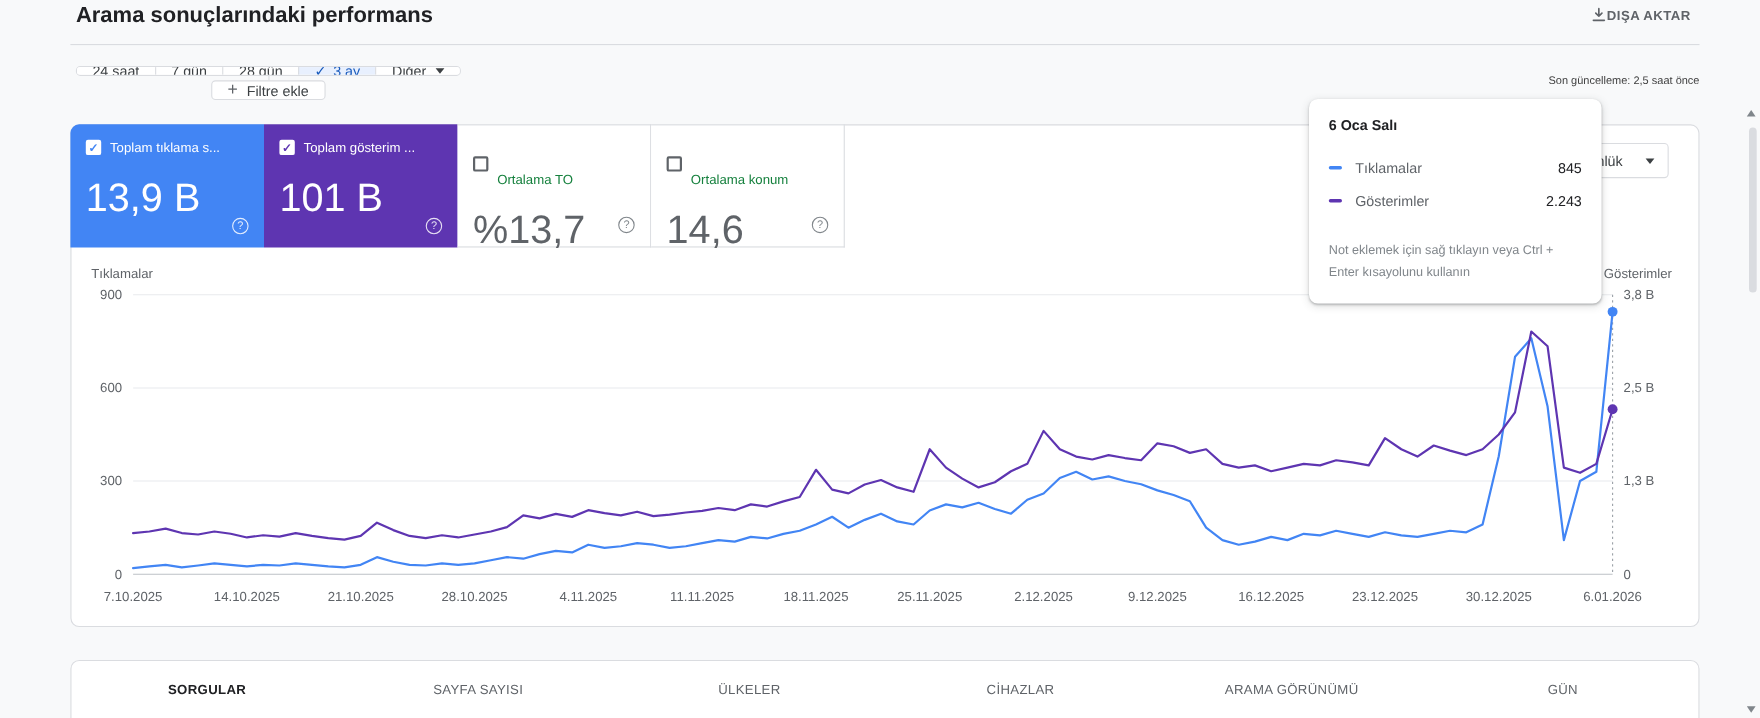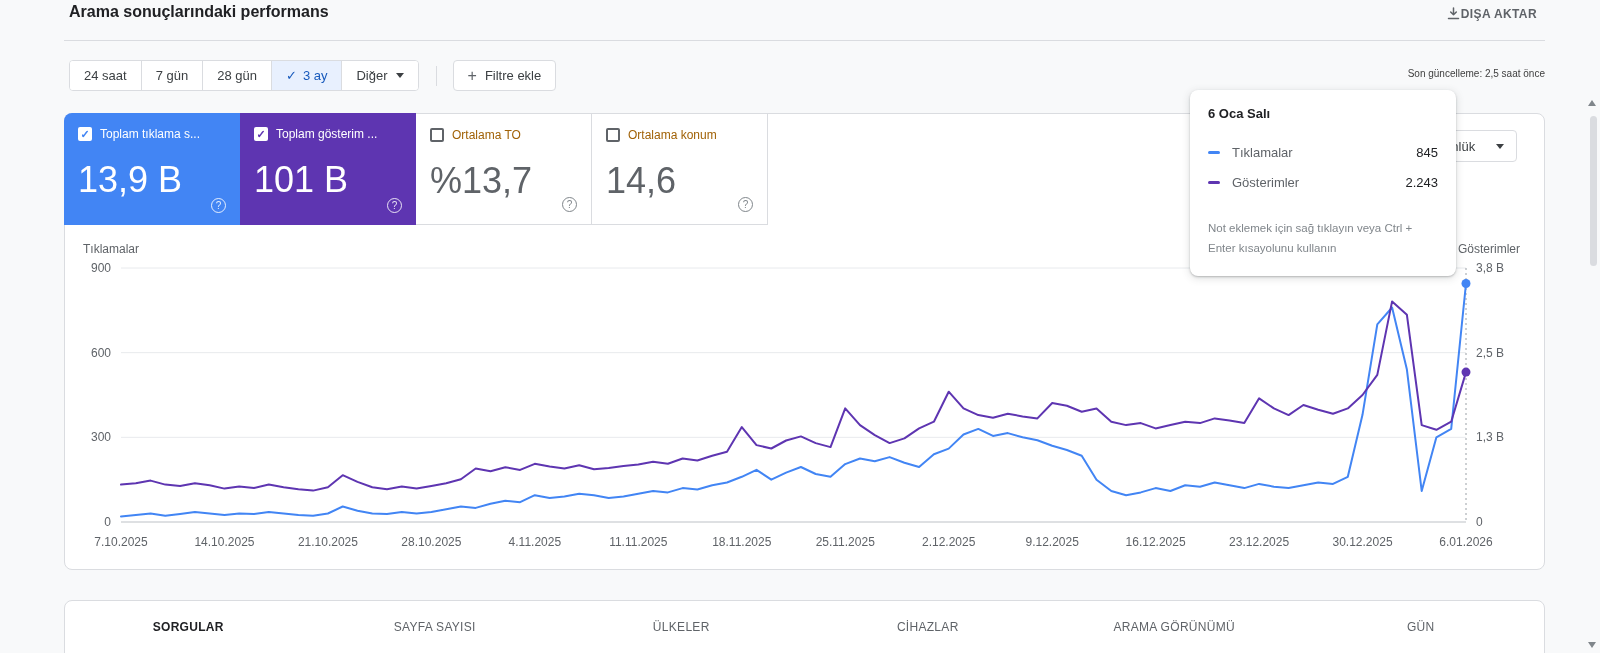--- a/index.html
+++ b/index.html
@@ -4,30 +4,30 @@
 <style>
   * { margin:0; padding:0; box-sizing:border-box; }
   html,body { width:1600px; height:653px; overflow:hidden; }
   body {
     font-family:"Liberation Sans", sans-serif;
     background:#f8f9fa;
     color:#202124;
     position:relative;
   }
   
-  .page-title { position:absolute; left:69px; top:3px; font-size:16px; color:#202124; }
+  .page-title { position:absolute; left:69px; top:3px; font-size:20px; color:#202124; }
   .export-btn {
     position:absolute; right:63px; top:6px; display:flex; align-items:center; 
     font-size:12px; font-weight:700; letter-spacing:.4px; color:#5f6368; cursor:pointer; background:none; border:none;
     font-family:"Liberation Sans", sans-serif;
   }
   .header-divider { position:absolute; left:64px; right:55px; top:40px; height:1px; background:#dadce0; }
 
   
-  .filter-row { position:absolute; left:69px; top:60px; height:31px; display:flex; align-items:center; }
+  .filter-row { position:absolute; left:69px; top:60px; height:31px; display:flex; align-items:center;flex-direction:column; }
   .seg-group { display:inline-flex; border:1px solid #dadce0; border-radius:4px; overflow:hidden; background:#fff; height:31px; }
   .seg-btn {
     display:flex; align-items:center; gap:6px; padding:0 14px; font-size:13px; color:#3c4043;
     background:#fff; border:none; border-left:1px solid #dadce0; cursor:pointer; height:100%;
     font-family:"Liberation Sans", sans-serif;
   }
   .seg-btn:first-child { border-left:none; }
   .seg-btn.selected { background:#e8f0fe; color:#185abc; }
   .check-glyph { font-size:13px; }
   .caret { width:0; height:0; border-left:4px solid transparent; border-right:4px solid transparent; border-top:5px solid currentColor; display:inline-block; margin-left:2px; }
@@ -49,21 +49,21 @@
   .metric-row { position:absolute; left:-1px; top:-1px; display:flex; }
   .metric-card {
     width:176px; height:112px; position:relative; padding:14px 14px 12px 14px; cursor:pointer;
     border-radius:0;
   }
   .metric-card.c0 { border-top-left-radius:8px; }
   .metric-card.plain { background:#fff; border:1px solid #dadce0; border-left:none; }
   .metric-head { display:flex; align-items:center; gap:8px; }
   .metric-label { font-size:12px; white-space:nowrap; overflow:hidden; }
   .metric-card.colored .metric-label { color:#fff; }
-  .metric-card.plain .metric-label { color:#a16207; }
+  .metric-card.plain .metric-label { color:#15803d;margin-top:28px; }
   .cbx { width:14px; height:14px; border-radius:2px; display:flex; align-items:center; justify-content:center; flex:none; font-size:11px; font-weight:700; }
   .cbx.checked { background:#fff; }
   .cbx.unchecked { border:2px solid #5f6368; background:transparent; color:transparent; }
   .metric-value { margin-top:18px; font-size:36px; }
   .metric-card.colored .metric-value { color:#fff; }
   .metric-card.plain .metric-value { color:#5f6368; }
   .help-icon {
     position:absolute; right:14px; bottom:12px; width:15px; height:15px; border-radius:50%;
     display:flex; align-items:center; justify-content:center; font-size:10px; cursor:pointer;
     border:1.5px solid currentColor;

